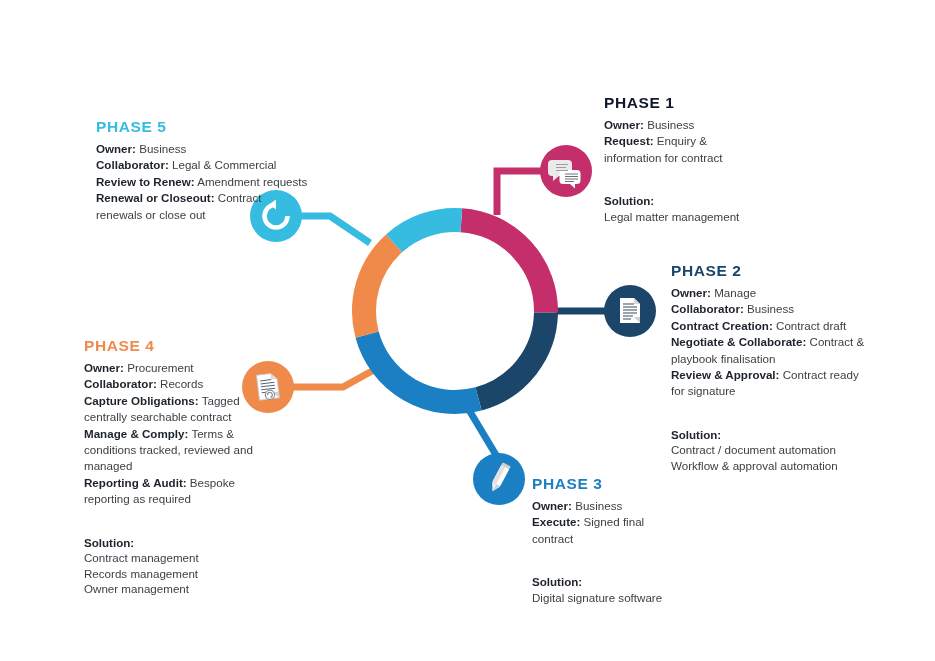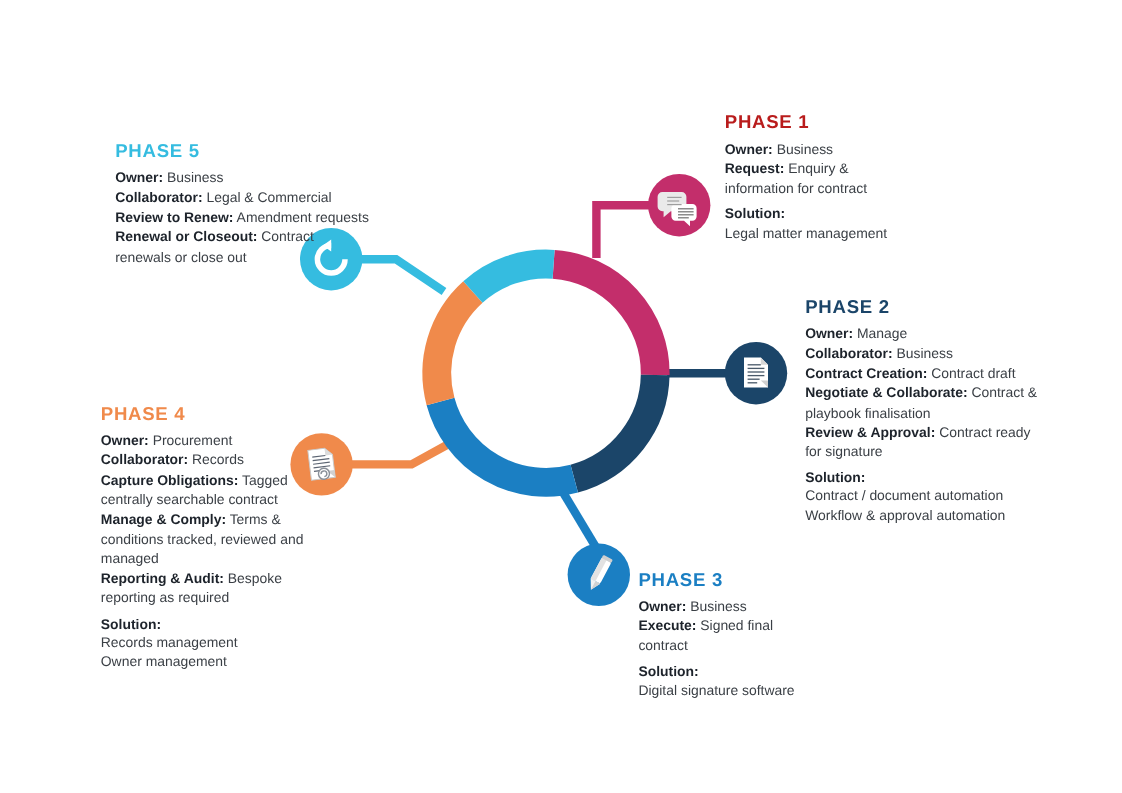--- a/index.html
+++ b/index.html
@@ -17,27 +17,27 @@
     font-weight:bold;font-size:15.5px;letter-spacing:.6px;
     margin:0 0 6px 0;line-height:1.1;
   }
   .line{
     font-size:11.6px;line-height:1.33;color:#3a3f45;
     margin:0 0 1px 0;
   }
   .line b{color:#1d232b;font-weight:bold;}
   .sol-head{
     font-size:11.6px;line-height:1.33;font-weight:bold;color:#1d232b;
-    margin:6px 0 0 0;
+    margin:28px 0 0 0;
   }
   .sol-line{font-size:11.6px;line-height:1.33;color:#3a3f45;margin:0;}
 
   
   #phase1{left:604px;top:94px;width:200px;}
-  #phase2{left:671px;top:248px;width:208px;}
+  #phase2{left:671px;top:262px;width:208px;}
   #phase3{left:532px;top:475px;width:195px;}
   #phase4{left:84px;top:337px;width:196px;}
   #phase5{left:96px;top:118px;width:230px;}
 </style>
 </head>
 <body>
 
 <div id="stage">
 
   <svg class="wheel" viewBox="0 0 935 661">
@@ -131,21 +131,21 @@
     <g>
       <circle cx="276" cy="216" r="26" fill="#35BCE0"></circle>
       <g>
         <path d="M276,204.5 a11.5,11.5 0 1 0 11.5,11.5" fill="none" stroke="#FFFFFF" stroke-width="4.6" stroke-linecap="butt"></path>
         <path d="M276,199.5 l0,10 l-7,-5 z" fill="#FFFFFF"></path>
       </g>
     </g>
   </svg>
 
   <div class="phase-block" id="phase1">
-    <div class="phase-title" style="color:#b91c1c">PHASE 1</div>
+    <div class="phase-title" style="color:#0f172a">PHASE 1</div>
     <p class="line"><b>Owner:</b> <span>Business</span></p>
     <p class="line"><b>Request:</b> <span>Enquiry &amp;</span></p>
     <p class="line"><span>information for contract</span></p>
     <p class="sol-head">Solution:</p>
     <p class="sol-line">Legal matter management</p>
   </div>
 
   <div class="phase-block" id="phase2">
     <div class="phase-title" style="color:#1B4569">PHASE 2</div>
     <p class="line"><b>Owner:</b> <span>Manage</span></p>
@@ -174,20 +174,21 @@
     <p class="line"><b>Owner:</b> <span>Procurement</span></p>
     <p class="line"><b>Collaborator:</b> <span>Records</span></p>
     <p class="line"><b>Capture Obligations:</b> <span>Tagged</span></p>
     <p class="line"><span>centrally searchable contract</span></p>
     <p class="line"><b>Manage &amp; Comply:</b> <span>Terms &amp;</span></p>
     <p class="line"><span>conditions tracked, reviewed and</span></p>
     <p class="line"><span>managed</span></p>
     <p class="line"><b>Reporting &amp; Audit:</b> <span> Bespoke</span></p>
     <p class="line"><span>reporting as required</span></p>
     <p class="sol-head">Solution:</p>
+    <p class="sol-line">Contract management</p>
     <p class="sol-line">Records management</p>
     <p class="sol-line">Owner management</p>
   </div>
 
   <div class="phase-block" id="phase5">
     <div class="phase-title" style="color:#35BCE0">PHASE 5</div>
     <p class="line"><b>Owner:</b> <span>Business</span></p>
     <p class="line"><b>Collaborator:</b> <span>Legal &amp; Commercial</span></p>
     <p class="line"><b>Review to Renew:</b> <span>Amendment requests</span></p>
     <p class="line"><b>Renewal or Closeout:</b> <span>Contract</span></p>

